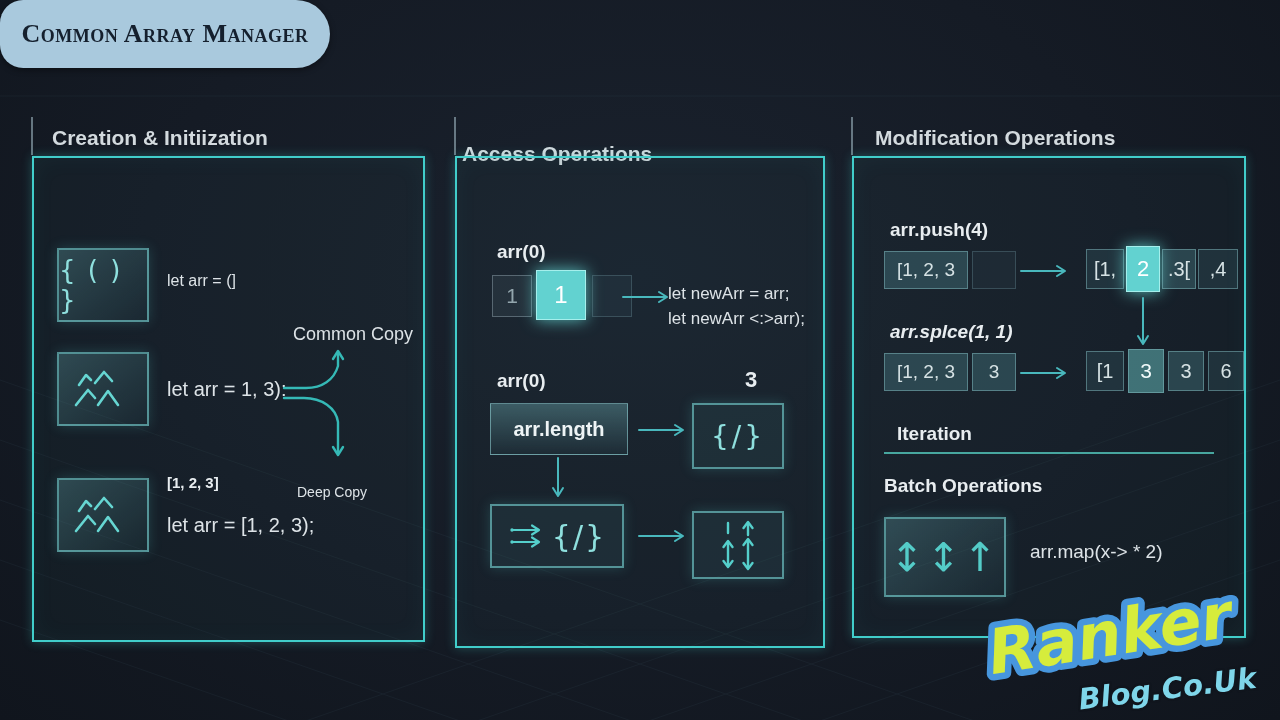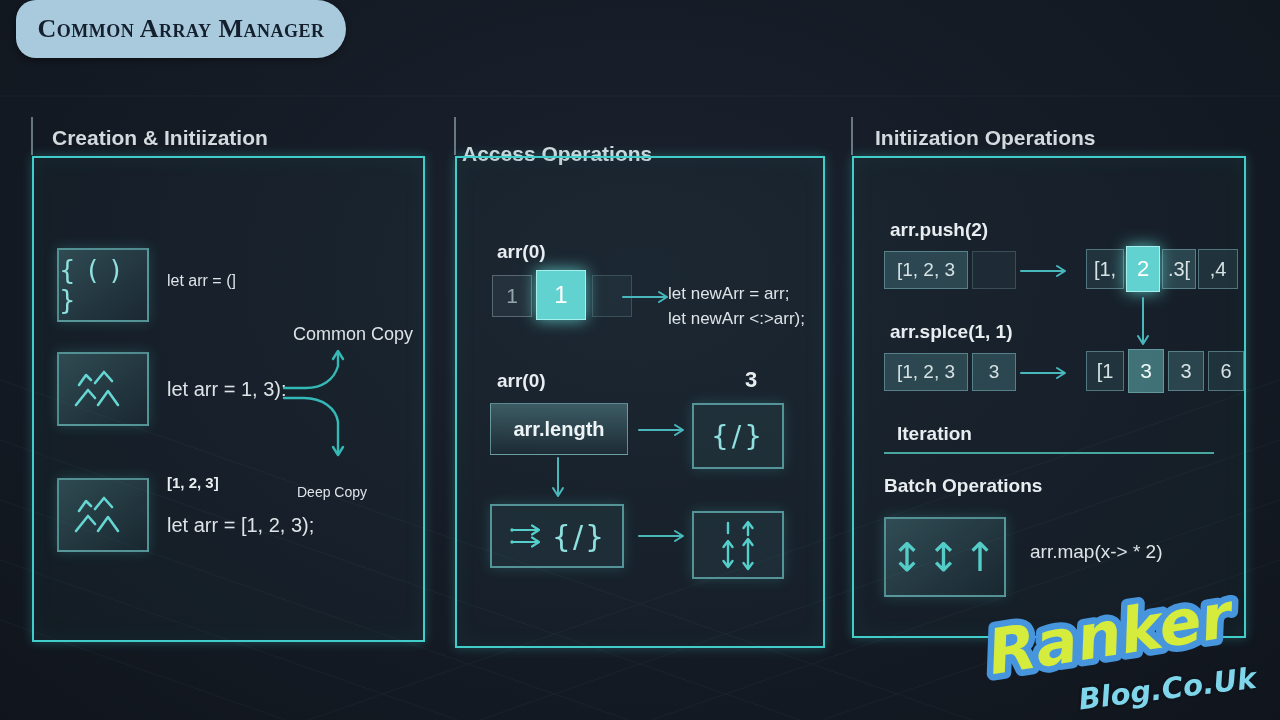--- a/index.html
+++ b/index.html
@@ -7,21 +7,21 @@
   body {
     position:relative;
     font-family:"Liberation Sans", sans-serif;
     background: radial-gradient(ellipse at 50% 38%, #1a222e 0%, #151b25 55%, #10151d 100%);
     color:#dde3e7;
   }
   .abs { position:absolute; }
 
   
   .badge {
-    left:16px; top:16; width:330px; height:58px;
+    left:0; top:16; width:330px; height:68px;
     background:#a9c9dd; border-radius:0 44px 44px 0;
     border-top-left-radius:30px; border-bottom-left-radius:30px;
     display:flex; align-items:center; justify-content:center;
     box-shadow:0 2px 6px rgba(0,0,0,.4);
   }
   .badge-text {
     font-family:"Liberation Serif", serif;
     font-variant:small-caps; font-weight:bold;
     font-size:26px; letter-spacing:.5px; color:#15202e;
   }
@@ -206,44 +206,44 @@
         <path d="M12.5 30 L17 24 L21.5 30"></path>
         <path d="M12.5 44 L17 50 L21.5 44"></path>
       <path d="M37 23 V51"></path>
         <path d="M32.5 28 L37 22 L41.5 28"></path>
         <path d="M32.5 46 L37 52 L41.5 46"></path>
     </g>
   </svg>
 </div>
 
 <div class="abs tick" style="left:851px;top:117px;"></div>
-<div class="abs panel-header" style="left:875px;top:126px;">Initiization Operations</div>
+<div class="abs panel-header" style="left:875px;top:126px;">Modification Operations</div>
 <div class="abs panel" style="left:852px;top:156px;width:394px;height:482px;"></div>
 
-<div class="abs label" style="left:890px;top:219px;">arr.push(2)</div>
+<div class="abs label" style="left:890px;top:219px;">arr.push(4)</div>
 <div class="abs cell soft" style="left:884px;top:251px;width:84px;height:38px;font-size:19px;">[1, 2, 3</div>
 <div class="abs cell dim-border" style="left:972px;top:251px;width:44px;height:38px;"></div>
 <svg class="abs line-art" style="left:1020px;top:264px;" width="52" height="14">
   <g stroke="#49b8bd" stroke-width="2" fill="none" stroke-linecap="round" stroke-linejoin="round">
     <line x1="1" y1="7" x2="44" y2="7"></line>
       <path d="M37 2 L45 7 L37 12"></path>
   </g>
 </svg>
 <div class="abs cell" style="left:1086px;top:249px;width:38px;height:40px;font-size:20px;">[1,</div>
 <div class="abs cell hl" style="left:1126px;top:246px;width:34px;height:46px;font-size:22px;">2</div>
 <div class="abs cell soft" style="left:1162px;top:249px;width:34px;height:40px;font-size:20px;">.3[</div>
 <div class="abs cell" style="left:1198px;top:249px;width:40px;height:40px;font-size:20px;">,4</div>
 <svg class="abs line-art" style="left:1136px;top:298px;" width="14" height="52">
   <g stroke="#49b8bd" stroke-width="2" fill="none" stroke-linecap="round" stroke-linejoin="round">
     <line x1="7" y1="0" x2="7" y2="44"></line>
       <path d="M2 38 L7 46 L12 38"></path>
   </g>
 </svg>
 
-<div class="abs label" style="left:890px;top:321px;">arr.splce(1, 1)</div>
+<div class="abs label" style="left:890px;top:321px;font-style:italic;">arr.splce(1, 1)</div>
 <div class="abs cell soft" style="left:884px;top:353px;width:84px;height:38px;font-size:19px;">[1, 2, 3</div>
 <div class="abs cell soft" style="left:972px;top:353px;width:44px;height:38px;font-size:19px;">3</div>
 <svg class="abs line-art" style="left:1020px;top:366px;" width="52" height="14">
   <g stroke="#49b8bd" stroke-width="2" fill="none" stroke-linecap="round" stroke-linejoin="round">
     <line x1="1" y1="7" x2="44" y2="7"></line>
       <path d="M37 2 L45 7 L37 12"></path>
   </g>
 </svg>
 <div class="abs cell" style="left:1086px;top:351px;width:38px;height:40px;font-size:20px;">[1</div>
 <div class="abs cell mid" style="left:1128px;top:349px;width:36px;height:44px;font-size:21px;">3</div>

